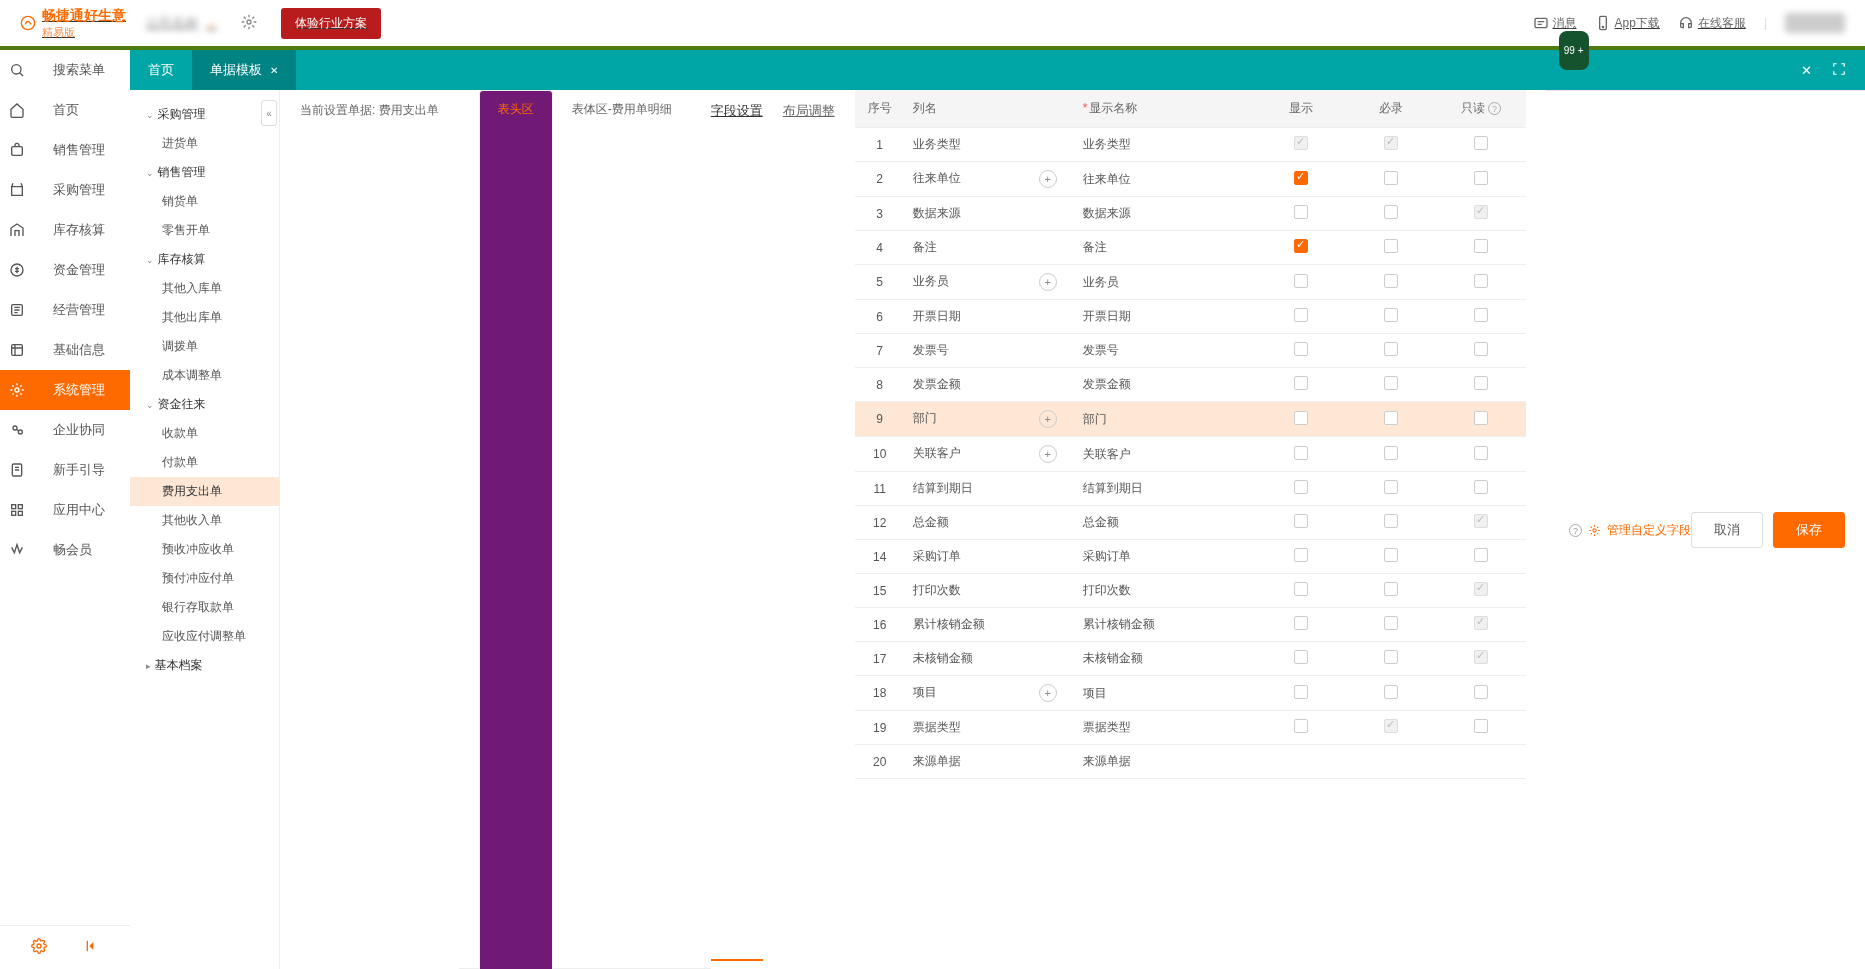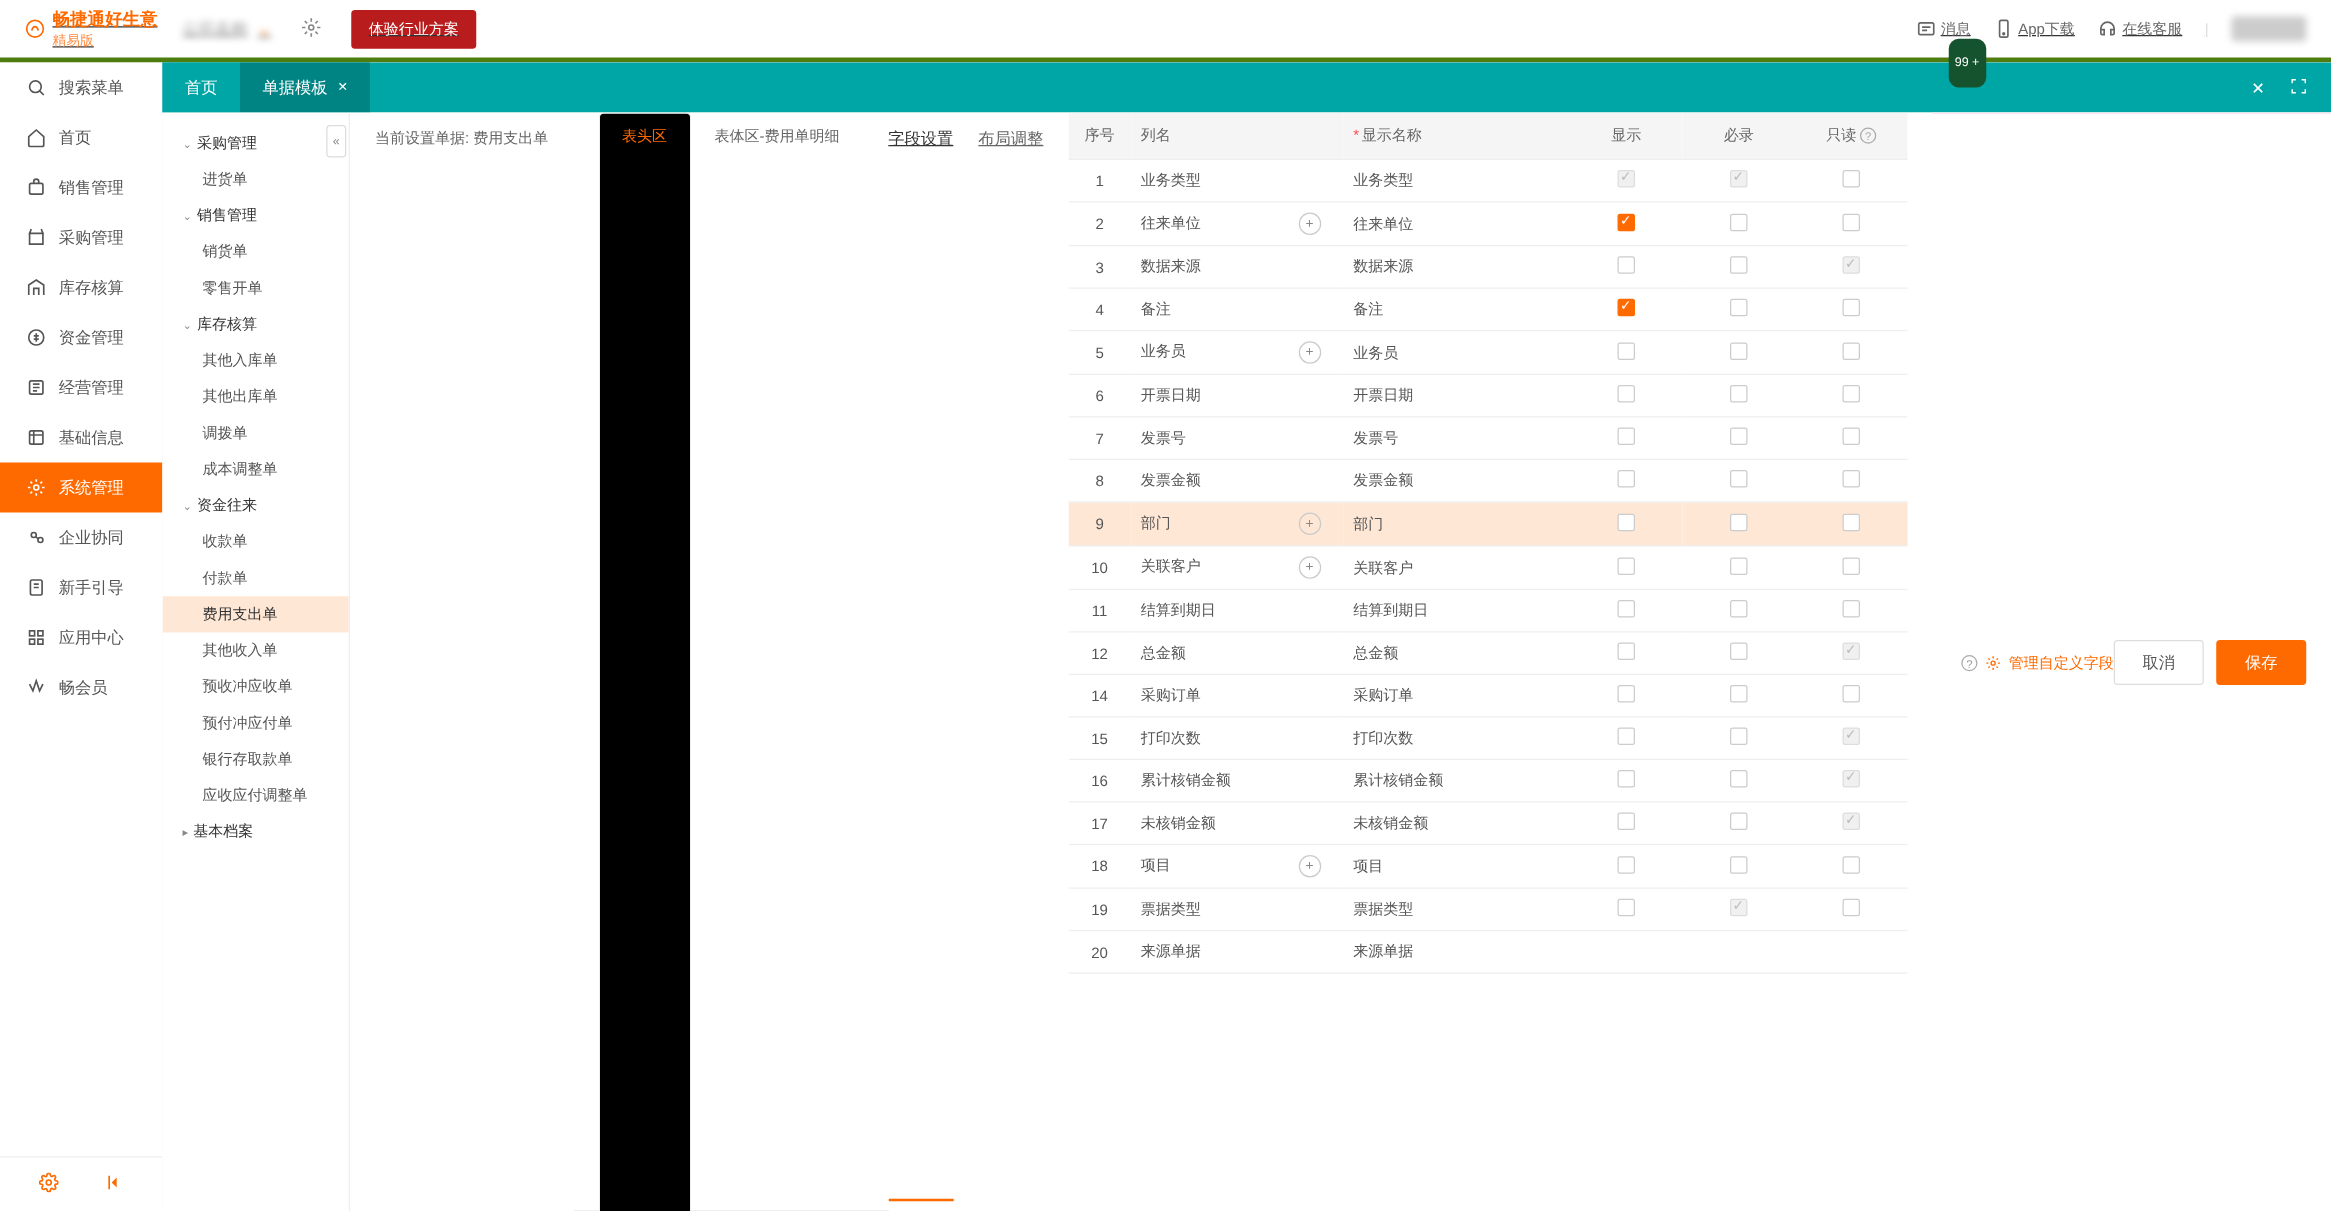--- a/index.html
+++ b/index.html
@@ -16,21 +16,21 @@
 .industry-btn { background: #b91c1c; color: #fff; border: none; padding: 7px 14px; border-radius: 3px; cursor: pointer; font-size: 12px; }
 .top-right { display: flex; align-items: center; gap: 18px; color: #666; font-size: 12px; }
 .top-right-item { display: flex; align-items: center; gap: 4px; cursor: pointer; position: relative; }
 .badge { background: #14532d; color: #fff; border-radius: 8px; padding: 14px 5px; font-size: 10px; position: absolute; top: -8px; right: -12px; margin-top: 24px; }
 .avatar-area { filter: blur(3px); width: 60px; height: 20px; background: #ccc; border-radius: 3px; }
 
 
 .container { display: flex; height: calc(100vh - 50px); }
 .left-nav { width: 130px; background: #fff; display: flex; flex-direction: column; box-shadow: 2px 0 4px rgba(0,0,0,0.05); }
 .nav-list { flex: 1; }
-.nav-item { display: flex; align-items: center; gap: 10px; padding: 11px 20px; cursor: pointer; color: #555; font-size: 13px; }
+.nav-item { display: flex; align-items: center; gap: 28px; padding: 11px 8px; cursor: pointer; color: #555; font-size: 13px; }
 .nav-item.active { background: #ff6a00; color: #fff; }
 .nav-bottom { display: flex; justify-content: space-around; padding: 12px; border-top: 1px solid #eee; color: #ff6a00; }
 .nav-bottom span { cursor: pointer; }
 
 
 .main-area { flex: 1; display: flex; flex-direction: column; background: #f5f5f5; }
 
 
 .tab-bar { height: 40px; background: #00a6a6; display: flex; align-items: stretch; }
 .tab { display: flex; align-items: center; padding: 0 18px; color: #fff; cursor: pointer; font-size: 13px; background: #00a6a6; }
@@ -48,21 +48,21 @@
 .tree-group-title { padding: 6px 16px; cursor: pointer; display: flex; align-items: center; gap: 4px; color: #333; }
 .tree-group-title .caret { font-size: 9px; color: #888; }
 .tree-item { padding: 6px 16px 6px 32px; cursor: pointer; color: #555; }
 .tree-item.selected { background: #ffe7d5; color: #333; }
 
 
 .right-panel { flex: 1; display: flex; flex-direction: row; overflow: hidden; }
 .breadcrumb { padding: 12px 20px; font-size: 12px; color: #666; }
 .inner-tabs { display: flex; border-bottom: 1px solid #eee; padding: 0 20px; }
 .inner-tab { padding: 10px 18px; cursor: pointer; border: 1px solid transparent; border-bottom: none; border-top-left-radius: 4px; border-top-right-radius: 4px; margin-bottom: -1px; color: #666; font-size: 12px; }
-.inner-tab.active { border-color: #eee; background: #000000; color: #ff6a00; }
+.inner-tab.active { border-color: #eee; background: #701a75; color: #ff6a00; }
 
 
 .secondary-tabs { display: flex; justify-content: center; padding: 12px 0 8px; gap: 20px; font-size: 13px; }
 .sec-tab { cursor: pointer; padding-bottom: 6px; color: #666; text-decoration: underline; }
 .sec-tab.active { color: #333; border-bottom: 2px solid #ff6a00; }
 
 
 .table-wrap { flex: 1; overflow-y: auto; padding: 0 20px; }
 table { width: 100%; border-collapse: collapse; font-size: 12px; }
 thead th { background: #f5f5f5; padding: 10px 8px; text-align: left; font-weight: normal; color: #666; border-bottom: 1px solid #eee; }

